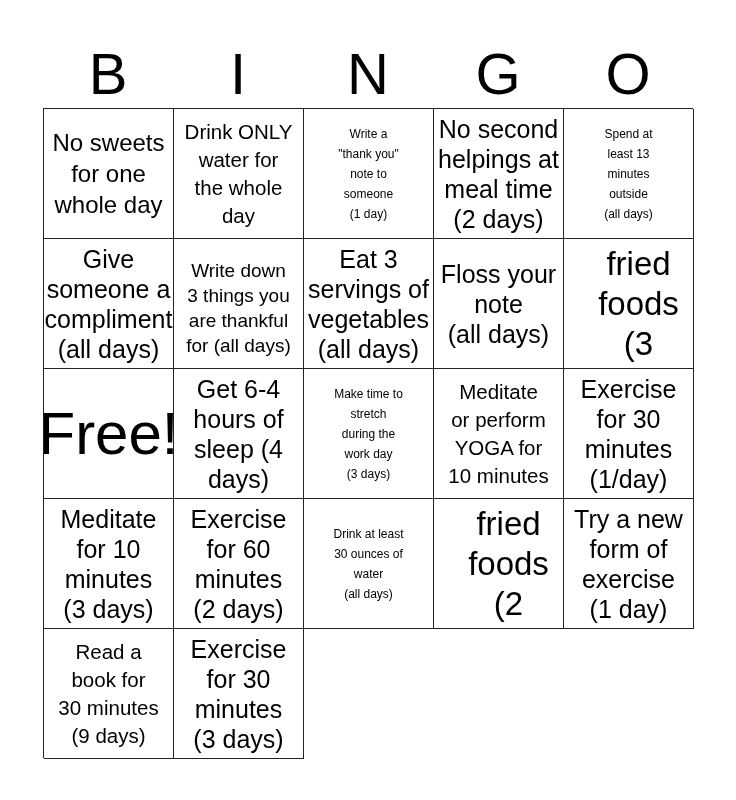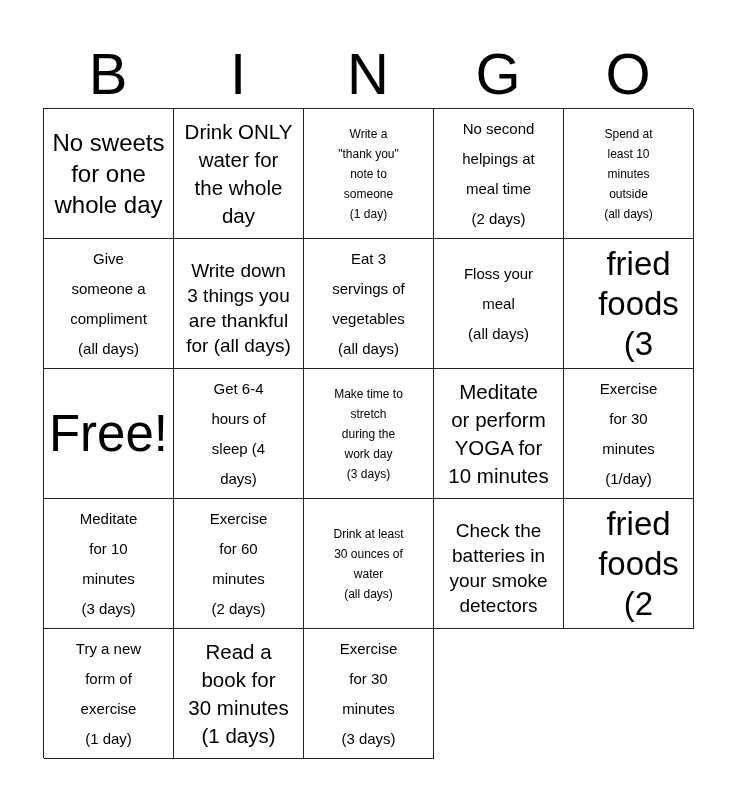--- a/index.html
+++ b/index.html
@@ -11,24 +11,24 @@
   .grid { position: absolute; left: 43px; top: 108px; width: 650px; height: 650px;
           display: grid; grid-template-columns: repeat(5, 130px); grid-template-rows: repeat(5, 130px);
           border-top: 1.5px solid #222; border-left: 1.5px solid #222; box-sizing: border-box; }
   .cell { border-right: 1.5px solid #222; border-bottom: 1.5px solid #222; box-sizing: border-box;
           display: flex; align-items: center; justify-content: center; text-align: center;
           padding: 0 2px; overflow: hidden; }
   .cell span { display: block; white-space: pre-line; }
   .s17 { font-size: 12px; line-height: 20px; }
   .s19 { font-size: 19px; line-height: 25px; margin-top: 8px; }
   .s20 { font-size: 20.5px; line-height: 28px; text-align: center; }
-  .s22 { font-size: 15px; line-height: 30px; }
+  .s22 { font-size: 25px; line-height: 30px; }
   .s24 { font-size: 24px; line-height: 31px; }
   .s29 { font-size: 33px; line-height: 40px; margin-left: 20px; }
-  .free { font-size: 51px; line-height: 56px; }
+  .free { font-size: 60px; line-height: 56px; }
 </style>
 </head>
 <body>
 
 <div class="header">
   <div class="header-letter">B</div>
   <div class="header-letter">I</div>
   <div class="header-letter">N</div>
   <div class="header-letter">G</div>
   <div class="header-letter">O</div>
@@ -56,21 +56,21 @@
     </div>
 
   <div class="cell">
       <span class="s22">No second
 helpings at
 meal time
 (2 days)</span>
     </div>
   <div class="cell">
       <span class="s17">Spend at
-least 10
+least 13
 minutes
 outside
 (all days)</span>
     </div>
   <div class="cell">
       <span class="s22">Give
 someone a
 compliment
 (all days)</span>
     </div>
@@ -82,21 +82,21 @@
     </div>
   <div class="cell">
       <span class="s22">Eat 3
 servings of
 vegetables
 (all days)</span>
     </div>
 
   <div class="cell">
       <span class="s22">Floss your
-meal
+note
 (all days)</span>
     </div>
   <div class="cell">
       <span class="s29">No fried
 foods (3
 days)</span>
     </div>
   <div class="cell">
       <span class="free">Free!</span>
     </div>
@@ -139,41 +139,35 @@
 (2 days)</span>
     </div>
   <div class="cell">
       <span class="s17">Drink at least
 30 ounces of
 water
 (all days)</span>
     </div>
 
   <div class="cell">
-      <span class="s19">Check the
-batteries in
-your smoke
-detectors</span>
-    </div>
-  <div class="cell">
       <span class="s29">No fried
 foods
 (2 days)</span>
     </div>
   <div class="cell">
       <span class="s22">Try a new
 form of
 exercise
 (1 day)</span>
     </div>
   <div class="cell">
       <span class="s20">Read a
 book for
 30 minutes
-(1 days)</span>
+(9 days)</span>
     </div>
   <div class="cell">
       <span class="s22">Exercise
 for 30
 minutes
 (3 days)</span>
     </div>
 </div>
 
 </body></html>

